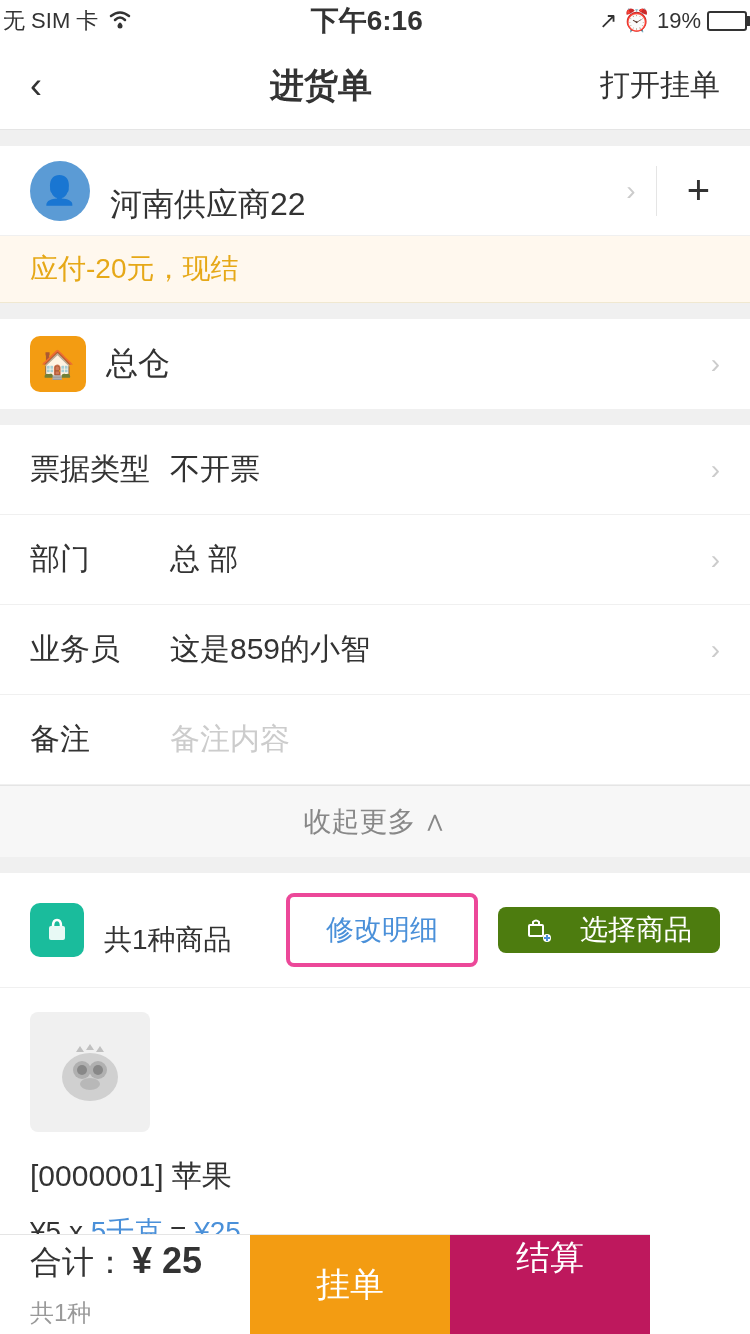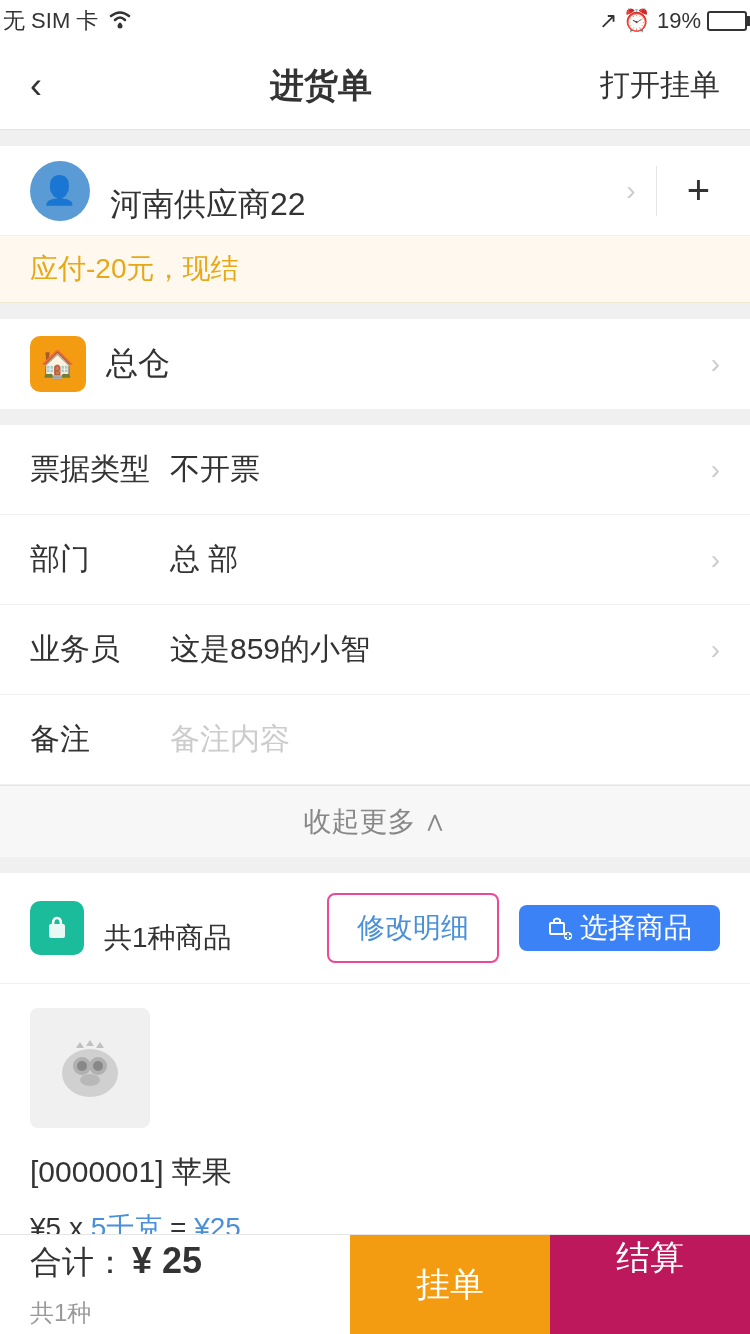--- a/index.html
+++ b/index.html
@@ -148,27 +148,27 @@
       background: #fff;
       gap: 20px;
       border-bottom: 1px solid #f0f0f0;
     }
     .product-icon-wrap {
       width: 54px; height: 54px; background: #1abc9c; border-radius: 10px;
       display: flex; align-items: center; justify-content: center;
     }
     .product-count { font-size: 28px; color: #333; flex: 1; margin-top: 20px; }
     .btn-outline {
-      border: 2px solid #ec4899; color: #4a90d9; background: #fff;
-      padding: 14px 28px; border-radius: 8px; font-size: 28px; cursor: pointer;
+      border: 4px solid #ec4899; color: #4a90d9; background: #fff;
+      padding: 14px 36px; border-radius: 8px; font-size: 28px; cursor: pointer;
     }
     .btn-blue {
-      background: #3b82f6; color: #fff; border: none;
+      background: #4d7c0f; color: #fff; border: none;
       padding: 4px 28px; border-radius: 8px; font-size: 28px; cursor: pointer;
-      display: flex; align-items: center; gap: 7px;
+      display: flex; align-items: center; gap: 28px;
     }
 
     
     .product-item {
       display: flex;
       align-items: flex-start;
       padding: 24px 30px;
       background: #fff;
       gap: 24px;
       flex-direction: column;
@@ -183,21 +183,21 @@
     .product-price { font-size: 28px; color: #333; }
     .product-price .blue { color: #4a90d9; }
     .product-price .total { color: #4a90d9; }
     .product-more { font-size: 34px; color: #999; cursor: pointer; padding: 10px; align-self: flex-start; }
 
     
     .footer {
       position: fixed;
       bottom: 0;
       left: 0;
-      width: 750px;
+      width: 650px;
       height: 100px;
       display: flex;
       align-items: stretch;
       background: #fff;
       border-top: 1px solid #e5e5e5;
     }
     .footer-total {
       flex: 1;
       display: flex;
       flex-direction: column;
@@ -229,20 +229,21 @@
     <span>无 SIM 卡</span>
     <span>
       <svg width="28" height="22" viewBox="0 0 28 22" fill="none">
         <path d="M14 17 L14 17" stroke="#333" stroke-width="3" stroke-linecap="round"></path>
         <path d="M9 13 Q14 8 19 13" stroke="#333" stroke-width="2.5" fill="none" stroke-linecap="round"></path>
         <path d="M5 9 Q14 2 23 9" stroke="#333" stroke-width="2.5" fill="none" stroke-linecap="round"></path>
         <circle cx="14" cy="19" r="2.5" fill="#333"></circle>
       </svg>
     </span>
   </div>
+  <div class="status-center">下午6:16</div>
   <div class="status-right">
     <span>↗</span>
     <span>⏰</span>
     <span>19%</span>
     <span class="battery-icon">
       <span class="battery-fill"></span>
     </span>
   </div>
 </div>
 

